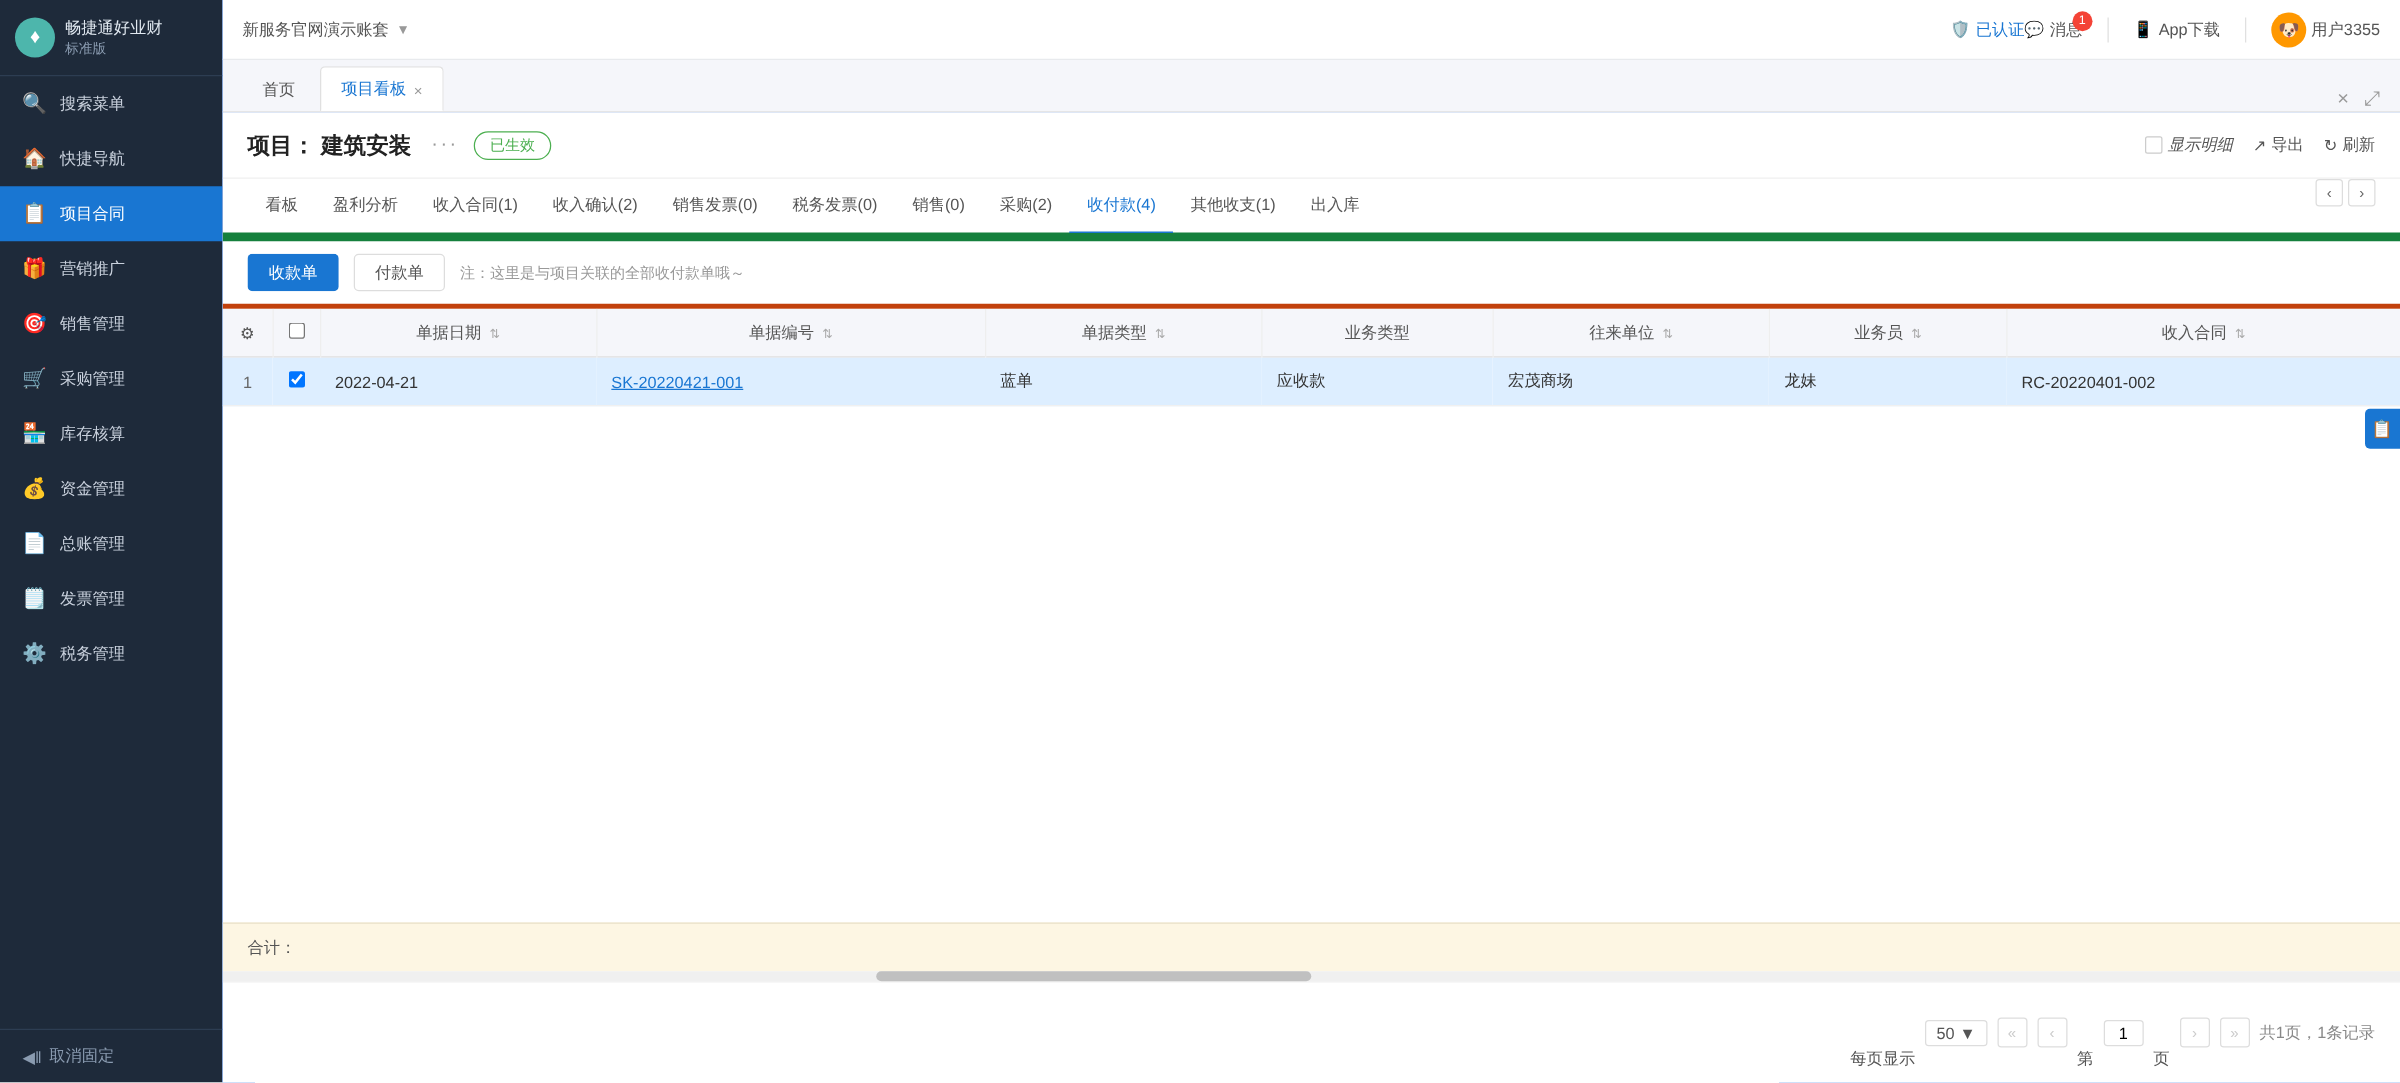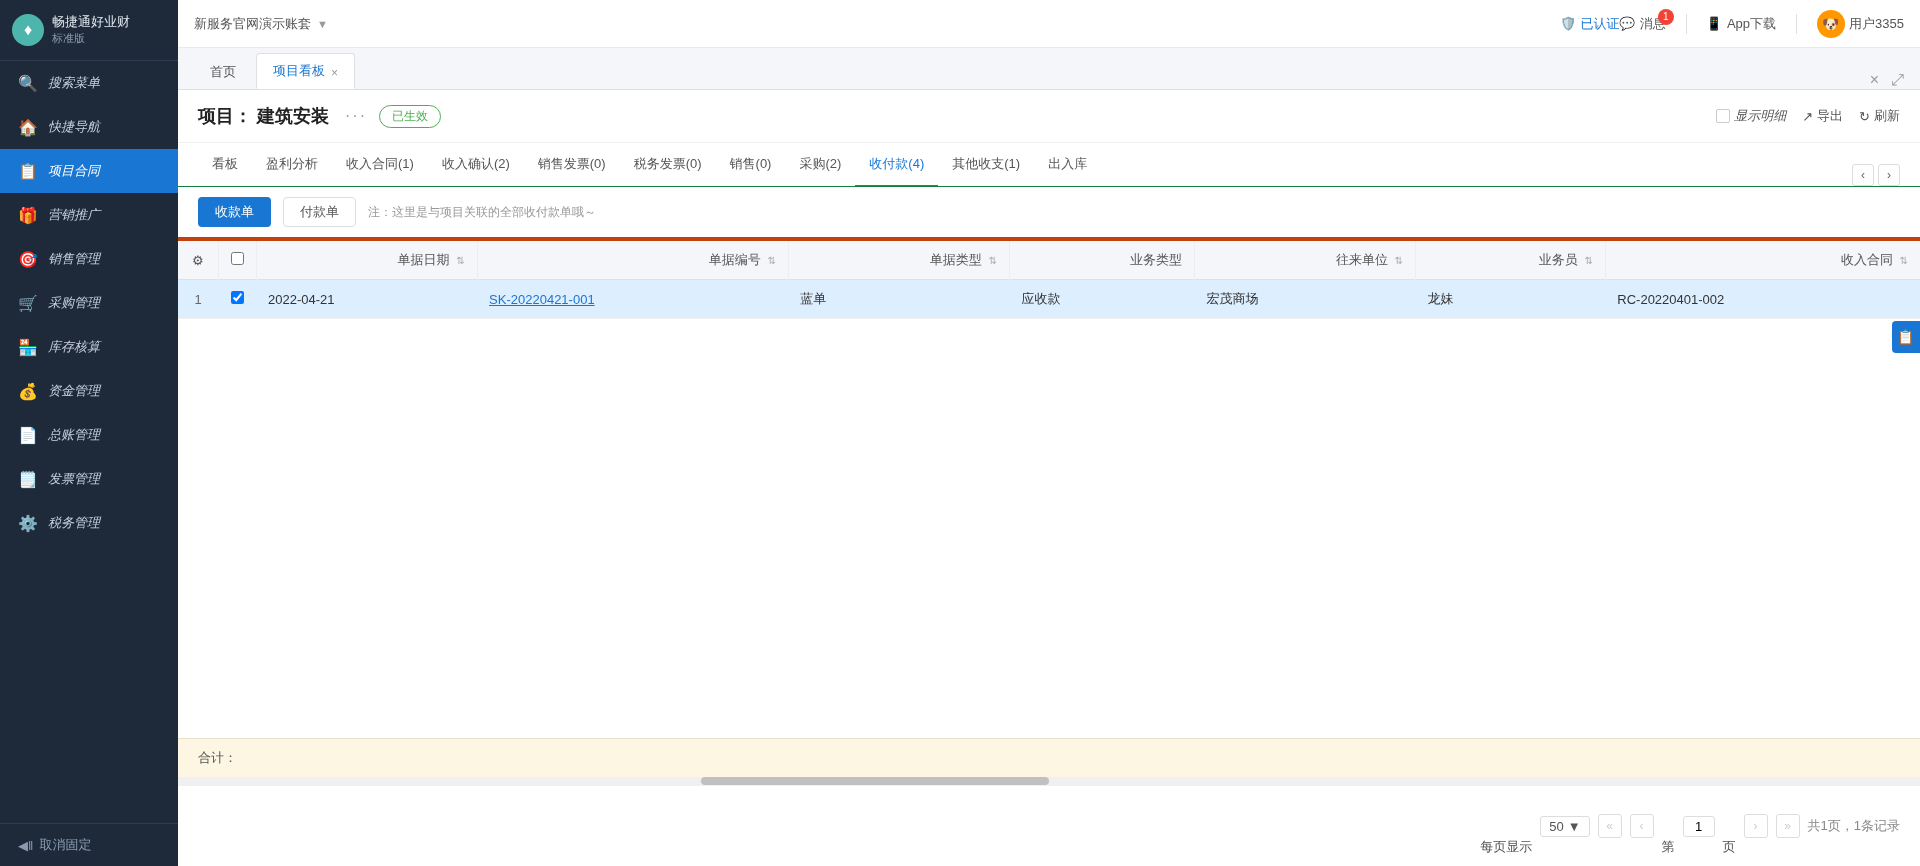--- a/index.html
+++ b/index.html
@@ -37,21 +37,21 @@
     .sidebar-scroll::-webkit-scrollbar-thumb { background: #3a4d63; }
     .sidebar-nav-item {
       display: flex; align-items: center;
       padding: 12px 18px;
       cursor: pointer;
       color: #c8d0dc;
       transition: background 0.15s;
     }
     .sidebar-nav-item.active { background: #1976d2; color: #fff; }
     .sidebar-nav-item .nav-icon { width: 20px; height: 20px; margin-right: 10px; display: flex; align-items: center; justify-content: center; font-size: 16px; flex-shrink: 0; }
-    .sidebar-nav-item .nav-label { font-size: 13px; font-style: italic; }
+    .sidebar-nav-item .nav-label { font-size: 13px; }
     .sidebar-footer {
       padding: 12px 18px;
       border-top: 1px solid #2d3d52;
       color: #8a9bb0;
       cursor: pointer;
       display: flex; align-items: center; gap: 6px;
       font-size: 13px;
     }
 
     
@@ -203,23 +203,23 @@
     .checkbox-box {
       width: 14px; height: 14px;
       border: 1px solid #ccc;
       border-radius: 2px;
       background: #fff;
     }
 
     
     .sub-nav {
       display: flex;
-      align-items: flex-end;
+      align-items: flex-start;
       padding: 0 20px;
-      border-bottom: 1px solid #15803d;
+      border-bottom: 7px solid #15803d;
       flex-shrink: 0;
       overflow-x: auto;
     }
     .sub-nav::-webkit-scrollbar { display: none; }
     .sub-nav-item {
       padding: 12px 14px;
       font-size: 13px;
       color: #555;
       cursor: pointer;
       white-space: nowrap;
@@ -282,21 +282,21 @@
       width: 100%;
       border-collapse: collapse;
       font-size: 13px;
     }
     thead tr {
       background: #f5f6fa;
       border-bottom: 1px solid #e0e0e0;
     }
     thead th {
       padding: 10px 12px;
-      text-align: right;
+      text-align: center;
       color: #555;
       font-weight: 500;
       white-space: nowrap;
       border-right: 1px solid #eee;
     }
     thead th:last-child { border-right: none; }
     tbody tr {
       border-bottom: 1px solid #f0f0f0;
     }
     tbody tr.selected { background: #ddeeff; }

